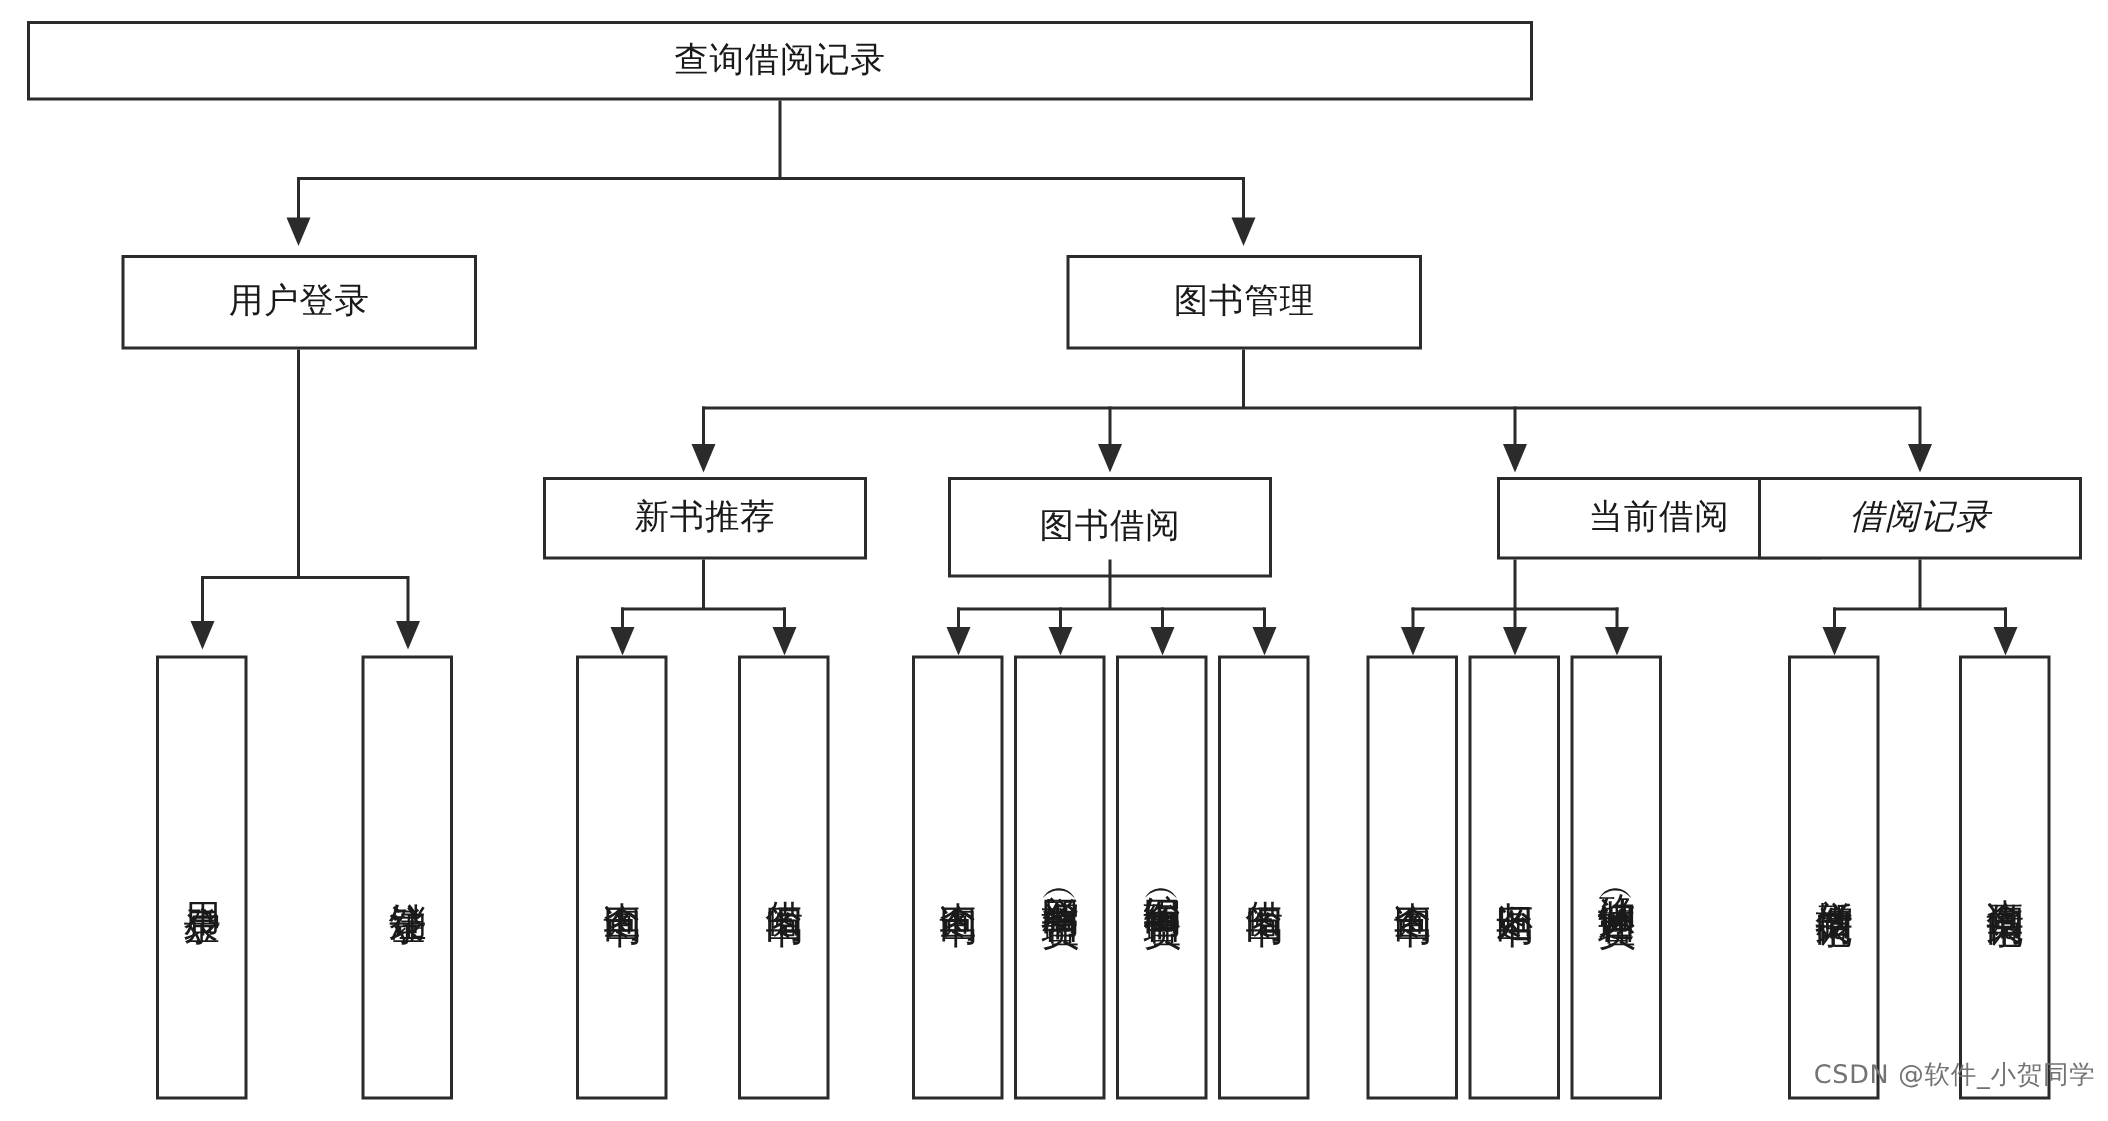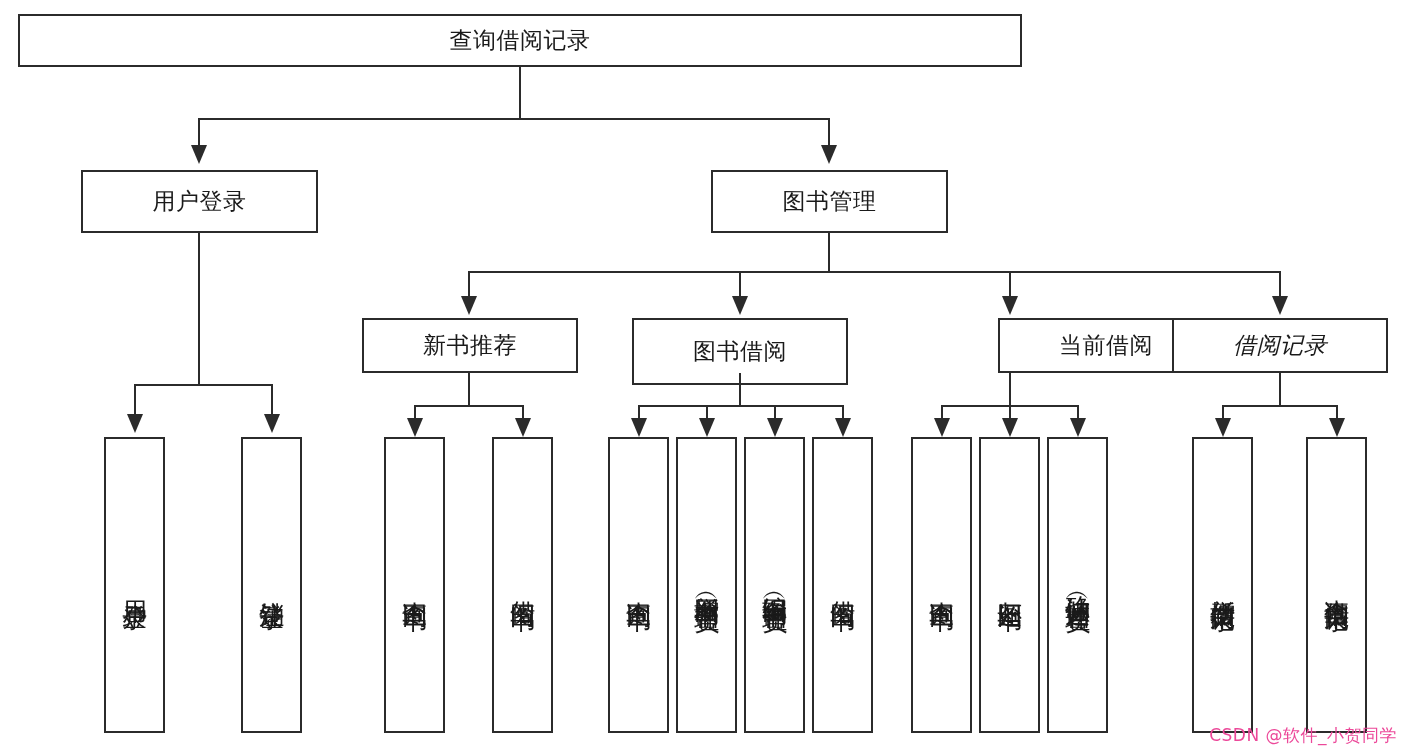--- a/index.html
+++ b/index.html
@@ -56,23 +56,23 @@
     position: absolute;
     width: 0;
     height: 0;
     border-left: 8px solid transparent;
     border-right: 8px solid transparent;
     border-top: 19px solid #2b2b2b;
   }
   #watermark {
     position: absolute;
     right: 8px;
-    bottom: 0;
+    bottom: 19px;
     font-size: 17px;
-    color: #ec4899;
+    color: #737373;
     white-space: nowrap;
     letter-spacing: 0.5px;
   }
 </style>
 </head>
 <body>
 
 <div id="canvas">
 
   <div class="node" style="left:18px; top:14px; width:1004px; height:53px;">

